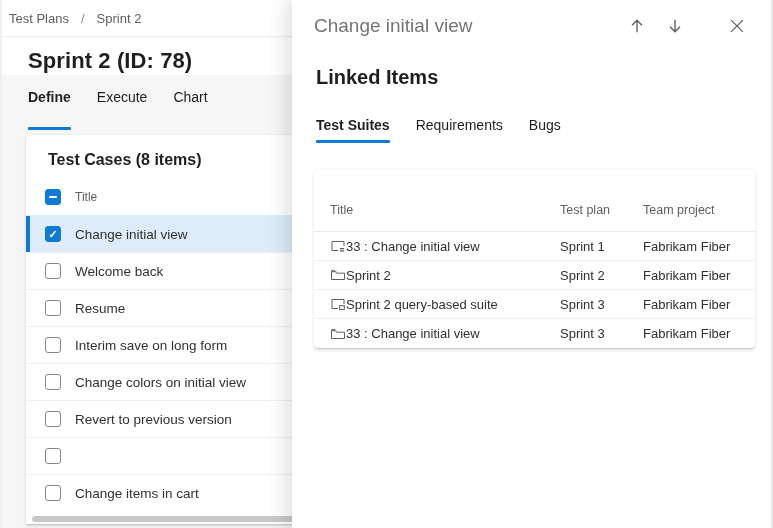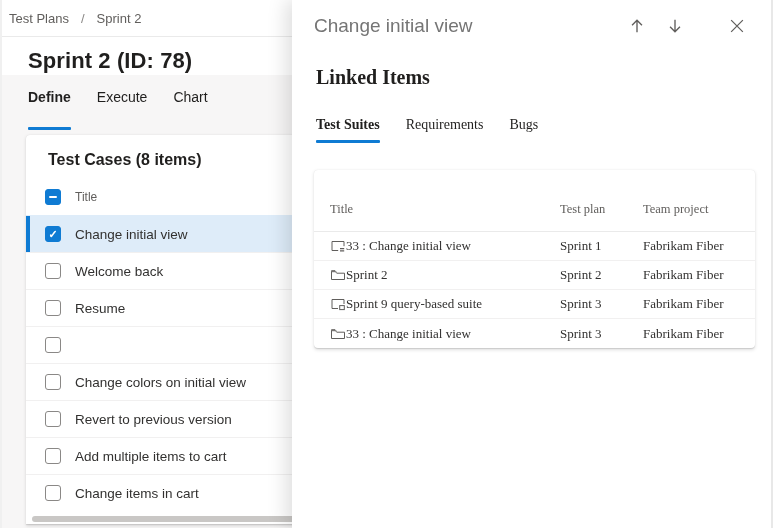--- a/index.html
+++ b/index.html
@@ -77,21 +77,21 @@
     box-shadow: -6px 0 18px rgba(0,0,0,0.13);
   }
   .panel-header { display: flex; align-items: center; height: 52px; padding: 0 20px 0 22px; }
   .panel-title { font-size: 19px; color: #757575; flex: 1 1 auto; font-weight: 400; }
   .icon-btn {
     width: 32px; height: 32px; display: flex; align-items: center; justify-content: center;
     background: transparent; border: none; cursor: pointer; color: #434240;
   }
   .icon-btn.nav { margin-left: 6px; }
   .icon-btn.close { margin-left: 30px; }
-  .panel-body { padding: 14px 24px 0 24px; font-family: Liberation Serif, serif; }
+  .panel-body { padding: 14px 24px 0 24px; }
   .section-title { font-size: 20px; font-weight: 700; color: #201f1e; }
   .panel-tabs { display: flex; gap: 26px; margin-top: 28px; }
   .panel-tabs .tab { padding-bottom: 10px; }
   .panel-tabs .tab.active::after { bottom: 0; }
 
   .linked-card {
     margin-top: 27px; margin-left: -2px; width: 441px;
     background: #fff; border-radius: 4px;
     box-shadow: 0 1.6px 3.6px rgba(0,0,0,.13), 0 0.3px 0.9px rgba(0,0,0,.11);
     padding-top: 18px; overflow: hidden;
@@ -143,32 +143,32 @@
             <div class="tc-row">
     <span class="checkbox"></span>
     <span class="tc-label">Welcome back</span>
   </div>
             <div class="tc-row">
     <span class="checkbox"></span>
     <span class="tc-label">Resume</span>
   </div>
             <div class="tc-row">
     <span class="checkbox"></span>
+    <span class="tc-label">Interim save on long form</span>
   </div>
             <div class="tc-row">
     <span class="checkbox"></span>
     <span class="tc-label">Change colors on initial view</span>
   </div>
             <div class="tc-row">
     <span class="checkbox"></span>
     <span class="tc-label">Revert to previous version</span>
   </div>
             <div class="tc-row">
     <span class="checkbox"></span>
-    <span class="tc-label">Add multiple items to cart</span>
   </div>
             <div class="tc-row">
     <span class="checkbox"></span>
     <span class="tc-label">Change items in cart</span>
   </div>
           </div>
         <div class="h-scrollbar"></div>
       </div>
     </div>
   </div>
@@ -240,21 +240,21 @@
     <span>Fabrikam Fiber</span>
   </div>
             <div class="lt-row">
     <span class="lt-title-cell">
       <span class="suite-icon">
                   <svg width="16" height="16" viewBox="0 0 16 16">
                     <path d="M14 8 V3.5 H2 v9 h6" fill="none" stroke="currentColor" stroke-width="1"></path>
                     <rect x="9.7" y="9.6" width="4.6" height="4" fill="none" stroke="currentColor" stroke-width="1"></rect>
                   </svg>
                 </span>
-      <span>Sprint 9 query-based suite</span>
+      <span>Sprint 2 query-based suite</span>
     </span>
     <span>Sprint 3</span>
     <span>Fabrikam Fiber</span>
   </div>
             <div class="lt-row">
     <span class="lt-title-cell">
       <span class="suite-icon">
                   <svg width="16" height="16" viewBox="0 0 16 16">
                     <path d="M1.5 4.7 h4 l1.2 1.5 h7.8 v6.3 h-13 z M1.5 4.7 v-1 h3.6 l1 1" fill="none" stroke="currentColor" stroke-width="1"></path>
                   </svg>

